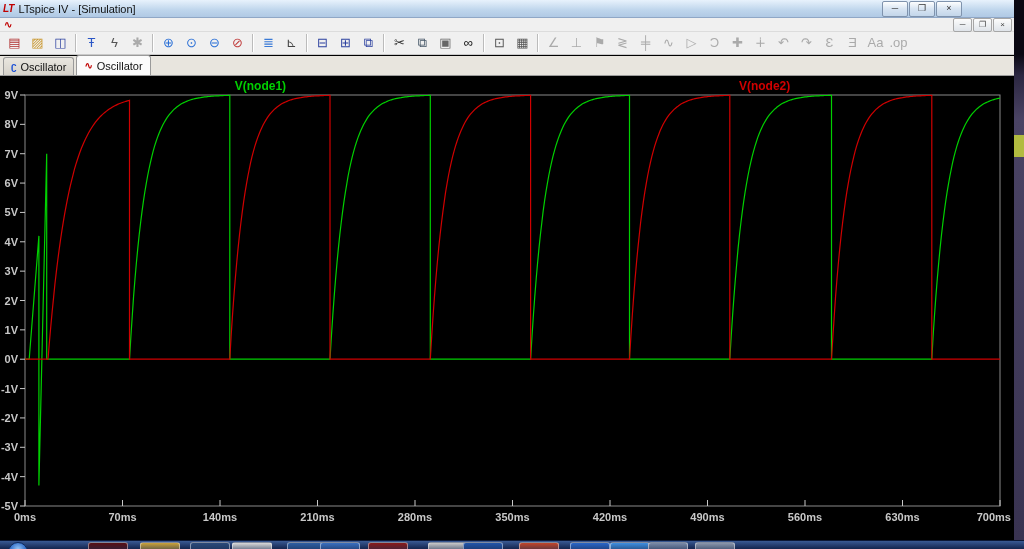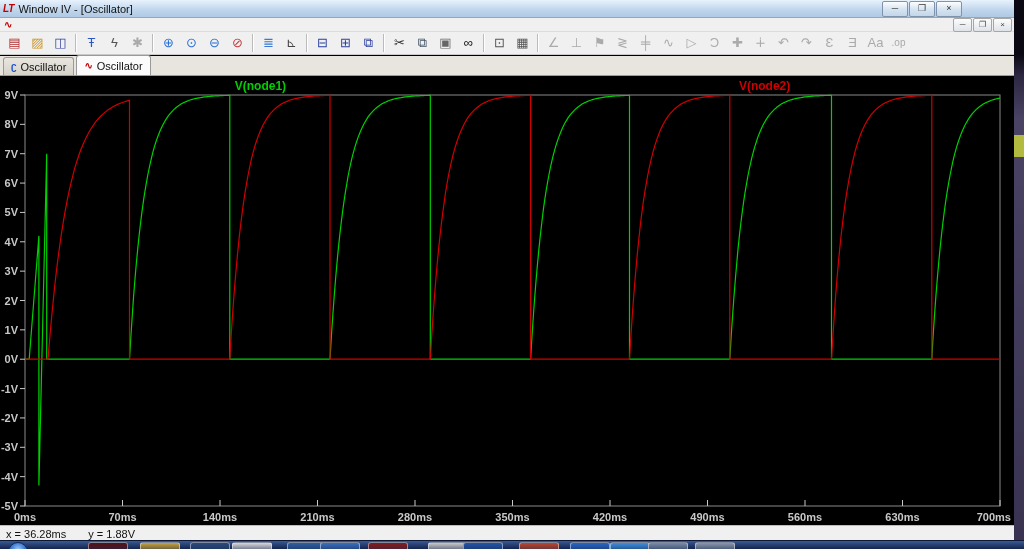--- a/index.html
+++ b/index.html
@@ -57,21 +57,21 @@
   .tb-item{position:absolute;top:1px;height:12px;width:38px;border-radius:3px 3px 0 0;
     border:1px solid rgba(255,255,255,.45);border-bottom:none;}
 </style>
 </head>
 <body>
 
 <div id="screen">
 
   <div id="titlebar">
     <span id="lt-logo">LT</span>
-    <span>Window IV - [Oscillator]</span>
+    <span>LTspice IV - [Simulation]</span>
     <div id="win-controls">
         <div class="win-btn">─</div>
         <div class="win-btn">❐</div>
         <div class="win-btn">×</div>
       </div>
   </div>
 
   <div id="menubar">
     <span id="mdi-doc-icon">∿</span>
     <div id="mdi-controls">
@@ -118,21 +118,21 @@
       <div class="tb-btn disabled" style="color: rgb(169, 169, 169);">∿</div>
       <div class="tb-btn disabled" style="color: rgb(169, 169, 169);">▷</div>
       <div class="tb-btn disabled" style="color: rgb(169, 169, 169);">Ɔ</div>
       <div class="tb-btn disabled" style="color: rgb(169, 169, 169);">✚</div>
       <div class="tb-btn disabled" style="color: rgb(169, 169, 169);">∔</div>
       <div class="tb-btn disabled" style="color: rgb(169, 169, 169);">↶</div>
       <div class="tb-btn disabled" style="color: rgb(169, 169, 169);">↷</div>
       <div class="tb-btn disabled" style="color: rgb(169, 169, 169);">Ɛ</div>
       <div class="tb-btn disabled" style="color: rgb(169, 169, 169);">Ǝ</div>
       <div class="tb-btn disabled" style="color: rgb(169, 169, 169);">Aa</div>
-      <div class="tb-btn disabled" style="color: rgb(169, 169, 169); font-size: 10px;">.op</div>
+      <div class="tb-btn disabled" style="color: rgb(169, 169, 169); font-size: 13px;">.op</div>
     </div>
 
   <div id="tabbar">
       <div class="tab">
         <span class="ticon" style="color: rgb(26, 79, 214);">ʗ</span>
         <span>Oscillator</span>
       </div>
       <div class="tab active">
         <span class="ticon" style="color: rgb(192, 0, 0);">∿</span>
         <span>Oscillator</span>
@@ -192,24 +192,20 @@
         <line x1="902.5" y1="430" x2="902.5" y2="424" stroke="#c8c8c8" stroke-width="1"></line>
         <text x="902.5" y="445" text-anchor="middle" fill="#c8c8c8" font-size="11" font-weight="bold" font-family="&quot;Liberation Sans&quot;,sans-serif">630ms</text>
         <line x1="1000" y1="430" x2="1000" y2="424" stroke="#c8c8c8" stroke-width="1"></line>
         <text x="1011" y="445" text-anchor="end" fill="#c8c8c8" font-size="11" font-weight="bold" font-family="&quot;Liberation Sans&quot;,sans-serif">700ms</text>
         <path d="M25.0,283.2L29.2,283.2L38.9,159.9L38.9,409.4L46.7,77.7L46.7,283.2L129.5,283.2L130.9,260.3L132.3,239.3L133.6,220.1L135.0,202.7L136.4,186.7L137.8,172.1L139.2,158.8L140.6,146.7L142.0,135.6L143.4,125.4L144.8,116.2L146.2,107.8L147.6,100.0L149.0,93.0L150.4,86.6L151.8,80.7L153.1,75.3L154.5,70.4L155.9,66.0L157.3,61.9L158.7,58.2L160.1,54.8L161.5,51.7L162.9,48.8L164.3,46.2L165.7,43.9L167.1,41.7L168.5,39.7L169.9,37.9L171.3,36.3L172.6,34.8L174.0,33.4L175.4,32.2L176.8,31.0L178.2,30.0L179.6,29.0L181.0,28.1L182.4,27.3L183.8,26.6L185.2,26.0L186.6,25.4L188.0,24.8L189.4,24.3L190.8,23.8L192.1,23.4L193.5,23.0L194.9,22.7L196.3,22.4L197.7,22.1L199.1,21.8L200.5,21.6L201.9,21.3L203.3,21.1L204.7,20.9L206.1,20.8L207.5,20.6L208.9,20.5L210.3,20.4L211.6,20.2L213.0,20.1L214.4,20.0L215.8,19.9L217.2,19.9L218.6,19.8L220.0,19.7L221.4,19.7L222.8,19.6L224.2,19.5L225.6,19.5L227.0,19.5L228.4,19.4L229.8,19.4L229.8,283.2L330.0,283.2L331.4,260.3L332.8,239.3L334.2,220.1L335.6,202.7L337.0,186.7L338.4,172.1L339.8,158.8L341.2,146.7L342.6,135.6L344.0,125.4L345.4,116.2L346.8,107.8L348.1,100.0L349.5,93.0L350.9,86.6L352.3,80.7L353.7,75.3L355.1,70.4L356.5,66.0L357.9,61.9L359.3,58.2L360.7,54.8L362.1,51.7L363.5,48.8L364.9,46.2L366.3,43.9L367.6,41.7L369.0,39.7L370.4,37.9L371.8,36.3L373.2,34.8L374.6,33.4L376.0,32.2L377.4,31.0L378.8,30.0L380.2,29.0L381.6,28.1L383.0,27.3L384.4,26.6L385.8,26.0L387.1,25.4L388.5,24.8L389.9,24.3L391.3,23.8L392.7,23.4L394.1,23.0L395.5,22.7L396.9,22.4L398.3,22.1L399.7,21.8L401.1,21.6L402.5,21.3L403.9,21.1L405.3,20.9L406.6,20.8L408.0,20.6L409.4,20.5L410.8,20.4L412.2,20.2L413.6,20.1L415.0,20.0L416.4,19.9L417.8,19.9L419.2,19.8L420.6,19.7L422.0,19.7L423.4,19.6L424.8,19.5L426.1,19.5L427.5,19.5L428.9,19.4L430.3,19.4L430.3,283.2L530.6,283.2L532.0,260.3L533.4,239.3L534.8,220.1L536.2,202.7L537.6,186.7L539.0,172.1L540.4,158.8L541.8,146.7L543.1,135.6L544.5,125.4L545.9,116.2L547.3,107.8L548.7,100.0L550.1,93.0L551.5,86.6L552.9,80.7L554.3,75.3L555.7,70.4L557.1,66.0L558.5,61.9L559.9,58.2L561.3,54.8L562.6,51.7L564.0,48.8L565.4,46.2L566.8,43.9L568.2,41.7L569.6,39.7L571.0,37.9L572.4,36.3L573.8,34.8L575.2,33.4L576.6,32.2L578.0,31.0L579.4,30.0L580.8,29.0L582.1,28.1L583.5,27.3L584.9,26.6L586.3,26.0L587.7,25.4L589.1,24.8L590.5,24.3L591.9,23.8L593.3,23.4L594.7,23.0L596.1,22.7L597.5,22.4L598.9,22.1L600.3,21.8L601.6,21.6L603.0,21.3L604.4,21.1L605.8,20.9L607.2,20.8L608.6,20.6L610.0,20.5L611.4,20.4L612.8,20.2L614.2,20.1L615.6,20.0L617.0,19.9L618.4,19.9L619.8,19.8L621.1,19.7L622.5,19.7L623.9,19.6L625.3,19.5L626.7,19.5L628.1,19.5L629.5,19.4L629.5,283.2L729.8,283.2L731.2,260.3L732.6,239.3L734.0,220.1L735.4,202.7L736.8,186.7L738.1,172.1L739.5,158.8L740.9,146.7L742.3,135.6L743.7,125.4L745.1,116.2L746.5,107.8L747.9,100.0L749.3,93.0L750.7,86.6L752.1,80.7L753.5,75.3L754.9,70.4L756.3,66.0L757.6,61.9L759.0,58.2L760.4,54.8L761.8,51.7L763.2,48.8L764.6,46.2L766.0,43.9L767.4,41.7L768.8,39.7L770.2,37.9L771.6,36.3L773.0,34.8L774.4,33.4L775.8,32.2L777.1,31.0L778.5,30.0L779.9,29.0L781.3,28.1L782.7,27.3L784.1,26.6L785.5,26.0L786.9,25.4L788.3,24.8L789.7,24.3L791.1,23.8L792.5,23.4L793.9,23.0L795.3,22.7L796.6,22.4L798.0,22.1L799.4,21.8L800.8,21.6L802.2,21.3L803.6,21.1L805.0,20.9L806.4,20.8L807.8,20.6L809.2,20.5L810.6,20.4L812.0,20.2L813.4,20.1L814.8,20.0L816.1,19.9L817.5,19.9L818.9,19.8L820.3,19.7L821.7,19.7L823.1,19.6L824.5,19.5L825.9,19.5L827.3,19.5L828.7,19.4L830.1,19.4L831.5,19.3L831.5,283.2L931.8,283.2L933.1,260.3L934.5,239.3L935.9,220.1L937.3,202.7L938.7,186.7L940.1,172.1L941.5,158.8L942.9,146.7L944.3,135.6L945.7,125.4L947.1,116.2L948.5,107.8L949.9,100.0L951.3,93.0L952.6,86.6L954.0,80.7L955.4,75.3L956.8,70.4L958.2,66.0L959.6,61.9L961.0,58.2L962.4,54.8L963.8,51.7L965.2,48.8L966.6,46.2L968.0,43.9L969.4,41.7L970.8,39.7L972.1,37.9L973.5,36.3L974.9,34.8L976.3,33.4L977.7,32.2L979.1,31.0L980.5,30.0L981.9,29.0L983.3,28.1L984.7,27.3L986.1,26.6L987.5,26.0L988.9,25.4L990.3,24.8L991.6,24.3L993.0,23.8L994.4,23.4L995.8,23.0L997.2,22.7L998.6,22.4L1000.0,22.1" fill="none" stroke="#00d000" stroke-width="1.2"></path>
         <text x="260.3928571428571" y="14" text-anchor="middle" fill="#00d000" font-size="12" font-weight="bold" font-family="&quot;Liberation Sans&quot;,sans-serif">V(node1)</text>
         <path d="M25.0,283.2L48.0,283.2L49.4,266.2L50.8,250.2L52.2,235.3L53.6,221.4L54.9,208.3L56.3,196.1L57.7,184.7L59.1,174.0L60.5,164.0L61.9,154.7L63.3,145.9L64.7,137.7L66.1,130.1L67.5,122.9L68.9,116.2L70.3,109.9L71.7,104.1L73.1,98.6L74.4,93.4L75.8,88.6L77.2,84.2L78.6,80.0L80.0,76.0L81.4,72.3L82.8,68.9L84.2,65.7L85.6,62.7L87.0,59.9L88.4,57.2L89.8,54.8L91.2,52.5L92.6,50.3L93.9,48.3L95.3,46.4L96.7,44.6L98.1,43.0L99.5,41.4L100.9,40.0L102.3,38.6L103.7,37.4L105.1,36.2L106.5,35.1L107.9,34.0L109.3,33.1L110.7,32.2L112.1,31.3L113.4,30.5L114.8,29.8L116.2,29.1L117.6,28.4L119.0,27.8L120.4,27.2L121.8,26.7L123.2,26.2L124.6,25.8L126.0,25.3L127.4,24.9L128.8,24.5L129.5,24.3L129.5,283.2L229.8,283.2L231.1,260.3L232.5,239.3L233.9,220.1L235.3,202.7L236.7,186.7L238.1,172.1L239.5,158.8L240.9,146.7L242.3,135.6L243.7,125.4L245.1,116.2L246.5,107.8L247.9,100.0L249.3,93.0L250.6,86.6L252.0,80.7L253.4,75.3L254.8,70.4L256.2,66.0L257.6,61.9L259.0,58.2L260.4,54.8L261.8,51.7L263.2,48.8L264.6,46.2L266.0,43.9L267.4,41.7L268.8,39.7L270.1,37.9L271.5,36.3L272.9,34.8L274.3,33.4L275.7,32.2L277.1,31.0L278.5,30.0L279.9,29.0L281.3,28.1L282.7,27.3L284.1,26.6L285.5,26.0L286.9,25.4L288.3,24.8L289.6,24.3L291.0,23.8L292.4,23.4L293.8,23.0L295.2,22.7L296.6,22.4L298.0,22.1L299.4,21.8L300.8,21.6L302.2,21.3L303.6,21.1L305.0,20.9L306.4,20.8L307.8,20.6L309.1,20.5L310.5,20.4L311.9,20.2L313.3,20.1L314.7,20.0L316.1,19.9L317.5,19.9L318.9,19.8L320.3,19.7L321.7,19.7L323.1,19.6L324.5,19.5L325.9,19.5L327.3,19.5L328.6,19.4L330.0,19.4L330.0,283.2L430.3,283.2L431.7,260.3L433.1,239.3L434.5,220.1L435.9,202.7L437.3,186.7L438.7,172.1L440.1,158.8L441.5,146.7L442.9,135.6L444.3,125.4L445.6,116.2L447.0,107.8L448.4,100.0L449.8,93.0L451.2,86.6L452.6,80.7L454.0,75.3L455.4,70.4L456.8,66.0L458.2,61.9L459.6,58.2L461.0,54.8L462.4,51.7L463.8,48.8L465.1,46.2L466.5,43.9L467.9,41.7L469.3,39.7L470.7,37.9L472.1,36.3L473.5,34.8L474.9,33.4L476.3,32.2L477.7,31.0L479.1,30.0L480.5,29.0L481.9,28.1L483.3,27.3L484.6,26.6L486.0,26.0L487.4,25.4L488.8,24.8L490.2,24.3L491.6,23.8L493.0,23.4L494.4,23.0L495.8,22.7L497.2,22.4L498.6,22.1L500.0,21.8L501.4,21.6L502.8,21.3L504.1,21.1L505.5,20.9L506.9,20.8L508.3,20.6L509.7,20.5L511.1,20.4L512.5,20.2L513.9,20.1L515.3,20.0L516.7,19.9L518.1,19.9L519.5,19.8L520.9,19.7L522.3,19.7L523.6,19.6L525.0,19.5L526.4,19.5L527.8,19.5L529.2,19.4L530.6,19.4L530.6,283.2L629.5,283.2L630.9,260.3L632.3,239.3L633.7,220.1L635.1,202.7L636.5,186.7L637.9,172.1L639.3,158.8L640.6,146.7L642.0,135.6L643.4,125.4L644.8,116.2L646.2,107.8L647.6,100.0L649.0,93.0L650.4,86.6L651.8,80.7L653.2,75.3L654.6,70.4L656.0,66.0L657.4,61.9L658.8,58.2L660.1,54.8L661.5,51.7L662.9,48.8L664.3,46.2L665.7,43.9L667.1,41.7L668.5,39.7L669.9,37.9L671.3,36.3L672.7,34.8L674.1,33.4L675.5,32.2L676.9,31.0L678.3,30.0L679.6,29.0L681.0,28.1L682.4,27.3L683.8,26.6L685.2,26.0L686.6,25.4L688.0,24.8L689.4,24.3L690.8,23.8L692.2,23.4L693.6,23.0L695.0,22.7L696.4,22.4L697.8,22.1L699.1,21.8L700.5,21.6L701.9,21.3L703.3,21.1L704.7,20.9L706.1,20.8L707.5,20.6L708.9,20.5L710.3,20.4L711.7,20.2L713.1,20.1L714.5,20.0L715.9,19.9L717.3,19.9L718.6,19.8L720.0,19.7L721.4,19.7L722.8,19.6L724.2,19.5L725.6,19.5L727.0,19.5L728.4,19.4L729.8,19.4L729.8,283.2L831.5,283.2L832.9,260.3L834.3,239.3L835.6,220.1L837.0,202.7L838.4,186.7L839.8,172.1L841.2,158.8L842.6,146.7L844.0,135.6L845.4,125.4L846.8,116.2L848.2,107.8L849.6,100.0L851.0,93.0L852.4,86.6L853.8,80.7L855.1,75.3L856.5,70.4L857.9,66.0L859.3,61.9L860.7,58.2L862.1,54.8L863.5,51.7L864.9,48.8L866.3,46.2L867.7,43.9L869.1,41.7L870.5,39.7L871.9,37.9L873.3,36.3L874.6,34.8L876.0,33.4L877.4,32.2L878.8,31.0L880.2,30.0L881.6,29.0L883.0,28.1L884.4,27.3L885.8,26.6L887.2,26.0L888.6,25.4L890.0,24.8L891.4,24.3L892.8,23.8L894.1,23.4L895.5,23.0L896.9,22.7L898.3,22.4L899.7,22.1L901.1,21.8L902.5,21.6L903.9,21.3L905.3,21.1L906.7,20.9L908.1,20.8L909.5,20.6L910.9,20.5L912.3,20.4L913.6,20.2L915.0,20.1L916.4,20.0L917.8,19.9L919.2,19.9L920.6,19.8L922.0,19.7L923.4,19.7L924.8,19.6L926.2,19.5L927.6,19.5L929.0,19.5L930.4,19.4L931.8,19.4L931.8,283.2L1000.0,283.2" fill="none" stroke="#d00000" stroke-width="1.2"></path>
         <text x="764.6071428571428" y="14" text-anchor="middle" fill="#d00000" font-size="12" font-weight="bold" font-family="&quot;Liberation Sans&quot;,sans-serif">V(node2)</text>
       </svg></div>
 
-  <div id="statusbar">
-    <span>x = 36.28ms</span>
-    <span>y = 1.88V</span>
-  </div>
 
   <div id="strip">
     <div id="strip-accent" style="top: 135px; height: 22px; background: rgb(178, 187, 64);"></div>
   </div>
 
   <div id="taskbar">
     <div id="start-orb"></div>
   <div class="tb-item" style="left: 88px; background: linear-gradient(rgb(90, 16, 21), rgb(22, 40, 78));"></div>
       <div class="tb-item" style="left: 140px; background: linear-gradient(rgb(202, 162, 58), rgb(22, 40, 78));"></div>
       <div class="tb-item" style="left: 190px; background: linear-gradient(rgb(43, 74, 122), rgb(22, 40, 78));"></div>

